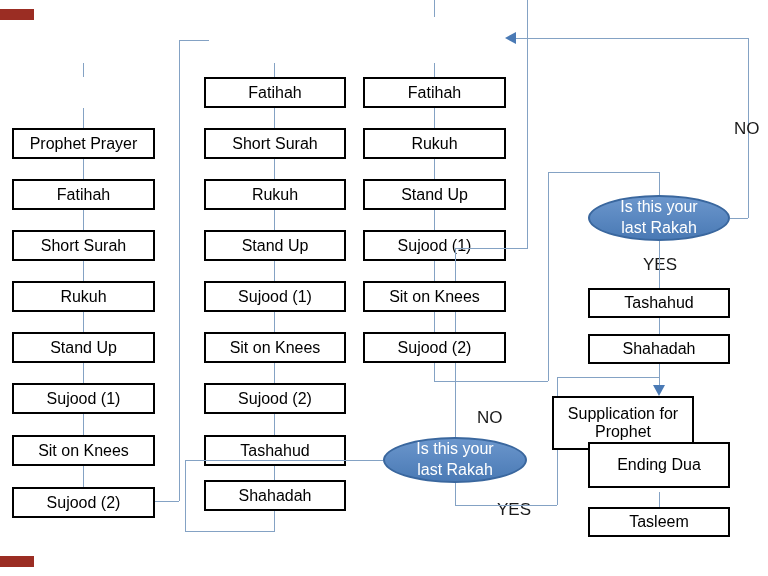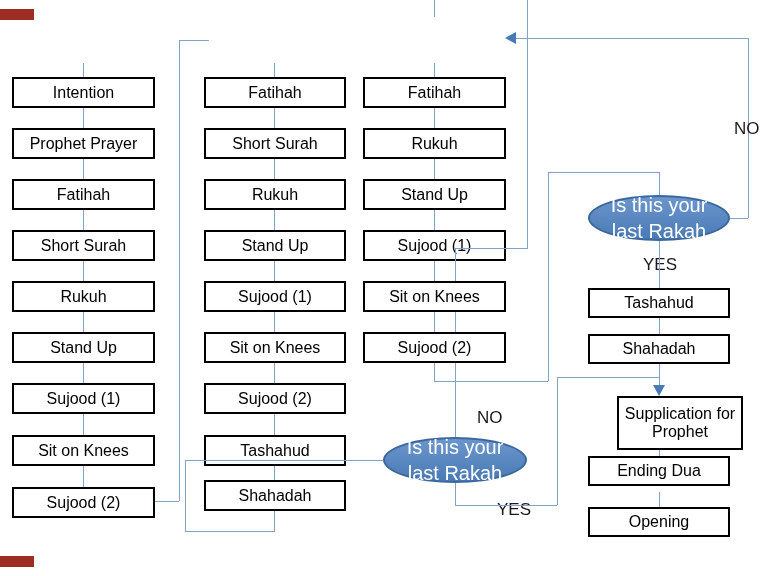--- a/index.html
+++ b/index.html
@@ -17,21 +17,21 @@
         background:#fff;display:flex;align-items:center;justify-content:center;
         font-size:16px;color:var(--box-text);text-align:center;line-height:1.1;}
   .diamond{position:absolute;}
   .diamond .shape-label{position:absolute;left:0;top:0;width:100%;height:100%;
         display:flex;flex-direction:column;align-items:center;justify-content:center;
         color:#fff;font-size:13px;line-height:1.25;}
   .diamond sup{font-size:8px;vertical-align:top;line-height:1;}
   .ellipse{position:absolute;box-sizing:border-box;border-radius:50%;
         background:linear-gradient(#6b96cc,#4a7ab5);border:2.5px solid var(--shape-border);
         display:flex;flex-direction:column;align-items:center;justify-content:center;
-        color:#fff;font-size:20px;line-height:1.3;text-align:center;}
+        color:#fff;font-size:16px;line-height:1.3;text-align:center;}
   .flow-label{position:absolute;font-size:17px;color:var(--label-text);}
   .arrow-left{position:absolute;width:0;height:0;
         border-top:6.5px solid transparent;border-bottom:6.5px solid transparent;
         border-right:11px solid var(--arrow);}
   .arrow-down{position:absolute;width:0;height:0;
         border-left:6.5px solid transparent;border-right:6.5px solid transparent;
         border-top:11px solid var(--arrow);}
   .red-bar{position:absolute;left:0;width:34px;height:11px;background:var(--red-accent);}
 </style>
 </head>
@@ -104,21 +104,20 @@
   </div>
 
   <div class="layer">
 
     <div class="red-bar" style="top:9px"></div>
     <div class="red-bar" style="top:556px"></div>
 
 
 
 
-    <div class="fbox" style="left:12px;top:77px;width:143px;height:31px">Intention</div>
     <div class="fbox" style="left:12px;top:128px;width:143px;height:31px">Prophet Prayer</div>
     <div class="fbox" style="left:12px;top:179px;width:143px;height:31px">Fatihah</div>
     <div class="fbox" style="left:12px;top:230px;width:143px;height:31px">Short Surah</div>
     <div class="fbox" style="left:12px;top:281px;width:143px;height:31px">Rukuh</div>
     <div class="fbox" style="left:12px;top:332px;width:143px;height:31px">Stand Up</div>
     <div class="fbox" style="left:12px;top:383px;width:143px;height:31px">Sujood (1)</div>
     <div class="fbox" style="left:12px;top:435px;width:143px;height:31px">Sit on Knees</div>
     <div class="fbox" style="left:12px;top:487px;width:143px;height:31px">Sujood (2)</div>
 
     <div class="fbox" style="left:204px;top:77px;width:142px;height:31px">Fatihah</div>
@@ -142,23 +141,23 @@
       <div>Is this your</div>
       <div>last Rakah</div>
     </div>
     <div class="ellipse" style="left:383px;top:437px;width:144px;height:46px">
       <div>Is this your</div>
       <div>last Rakah</div>
     </div>
 
     <div class="fbox" style="left:588px;top:288px;width:142px;height:30px">Tashahud</div>
     <div class="fbox" style="left:588px;top:334px;width:142px;height:30px">Shahadah</div>
-    <div class="fbox" style="left:617px;top:396px;width:126px;height:54px">Supplication for Prophet</div>
-    <div class="fbox" style="left:588px;top:456px;width:142px;height:30px">Ending Dua</div>
-    <div class="fbox" style="left:588px;top:507px;width:142px;height:30px">Opening</div>
+    <div class="fbox" style="left:552px;top:396px;width:142px;height:54px">Supplication for Prophet</div>
+    <div class="fbox" style="left:588px;top:442px;width:142px;height:46px">Ending Dua</div>
+    <div class="fbox" style="left:588px;top:507px;width:142px;height:30px">Tasleem</div>
 
     <div class="flow-label" style="left:734px;top:119px">NO</div>
     <div class="flow-label" style="left:643px;top:255px">YES</div>
     <div class="flow-label" style="left:477px;top:408px">NO</div>
     <div class="flow-label" style="left:497px;top:500px">YES</div>
   </div>
 
   <div class="layer" style="pointer-events:none">
     <div class="hl" style="left:455px;top:248px;width:73px"></div>
     <div class="vl" style="left:455px;top:248px;height:14px"></div>

